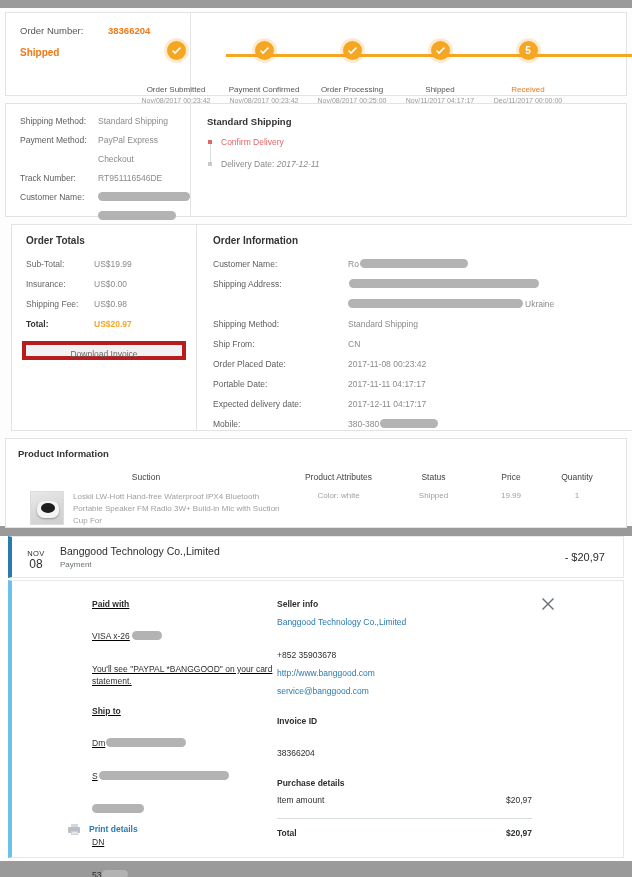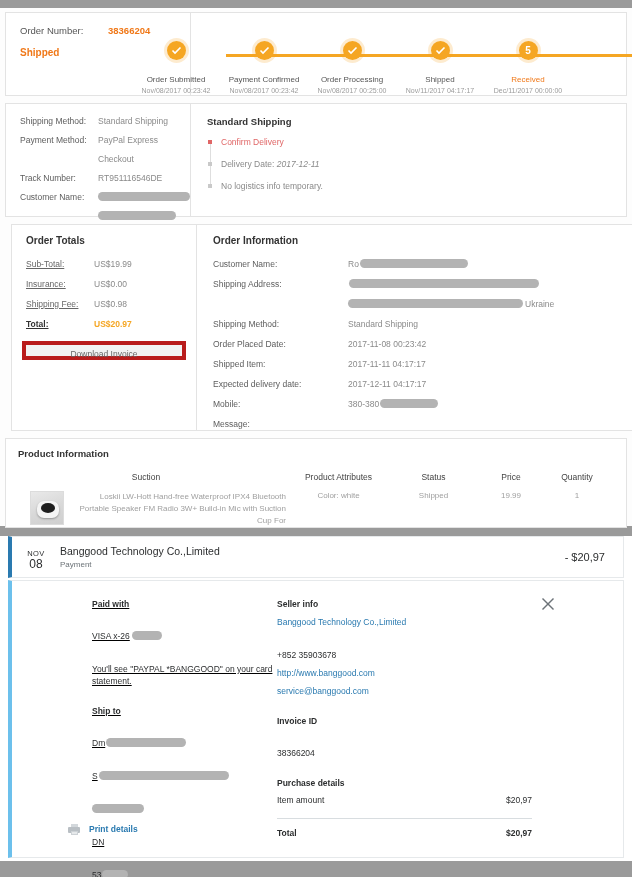--- a/index.html
+++ b/index.html
@@ -34,21 +34,21 @@
   .step {
     position: absolute; top: 28px; text-align: center; width: 96px;
   }
   .step .dot {
     width: 19px; height: 19px; border-radius: 50%; background: #f5a623;
     margin: 0 auto; position: relative;
     box-shadow: 0 0 0 3px rgba(245,166,35,0.22);
     color: #fff; font-size: 10px; line-height: 19px; font-weight: bold;
   }
   .step .dot svg { position: absolute; left: 4px; top: 4px; }
-  .step .nm { font-size: 8px; color: #555; margin-top: 15px; white-space: nowrap; }
+  .step .nm { font-size: 8px; color: #555; margin-top: 25px; white-space: nowrap; }
   .step .dt { font-size: 7px; color: #9b9b9b; margin-top: 3px; white-space: nowrap; }
   .step.last .nm { color: #f07818; }
 
   
   .row2 { position: absolute; left: 5px; top: 95px; width: 622px; height: 114px; display: flex; }
   .r2-left { width: 186px; border: 1px solid #e3e3e3; background: #fff; padding: 12px 0 0 14px; }
   .r2-right { flex: 1; border: 1px solid #e3e3e3; border-left: none; background: #fff; padding: 12px 0 0 16px; }
 
   .kv { display: flex; font-size: 8.5px; color: #666; margin-bottom: 8px; line-height: 11px; }
   .kv .k { width: 78px; color: #5d5d5d; flex-shrink: 0; }
@@ -69,42 +69,42 @@
 
   
   .row3 { position: absolute; left: 11px; top: 216px; width: 622px; height: 207px; display: flex; }
   .r3-left { width: 186px; border: 1px solid #e3e3e3; background: #fff; padding: 10px 0 0 0; }
   .r3-right { flex: 1; border: 1px solid #e3e3e3; border-left: none; background: #fff; padding: 10px 0 0 16px; }
 
   .sec-title { font-size: 10px; color: #333; font-weight: bold; padding-left: 14px; margin-bottom: 13px; }
   .r3-right .sec-title { padding-left: 0; }
 
   .tot-kv { display: flex; font-size: 8.5px; margin-bottom: 10px; padding-left: 14px; }
-  .tot-kv .k { width: 68px; color: #666; text-decoration: underline; }
+  .tot-kv .k { width: 68px; color: #666; }
   .tot-kv .v { color: #8a8a8a; }
   .tot-kv.grand .k { color: #333; font-weight: bold; }
   .tot-kv.grand .v { color: #f5a623; font-weight: bold; }
 
   .dl-invoice {
     margin: 12px 10px 0 10px; height: 19px; line-height: 19px; text-align: center;
     background: #f2f2f2; border: 4px solid #b91c1c; font-size: 8.5px; color: #666; cursor: pointer;
   }
 
   .oi-kv { display: flex; font-size: 8.5px; margin-bottom: 9px; line-height: 11px; }
   .oi-kv .k { width: 135px; color: #5d5d5d; flex-shrink: 0; }
   .oi-kv .v { color: #8a8a8a; position: relative; text-align: center; }
 
   .redact { display: inline-block; background: #b3b3b3; border-radius: 6px; height: 9px; vertical-align: -1px; }
 
   
   .row4 { position: absolute; left: 5px; top: 430px; width: 622px; height: 90px; border: 1px solid #e3e3e3; background: #fff; padding-top: 9px; }
   .pi-title { font-size: 9.5px; color: #333; font-weight: bold; padding-left: 12px; }
   .pi-head { display: flex; margin-top: 13px; font-size: 8.5px; color: #444; }
   .pi-row { display: flex; margin-top: 9px; font-size: 8px; color: #a0a0a0; }
-  .c-prod { width: 280px; padding-left: 12px; text-align: right; }
+  .c-prod { width: 280px; padding-left: 12px; }
   .c-attr { width: 105px; text-align: center; }
   .c-stat { width: 85px; text-align: center; }
   .c-price { width: 70px; text-align: center; }
   .c-qty { width: 62px; text-align: center; }
   .pi-head .c-prod { text-align: center; padding-left: 0; }
 
   .prod-cell { display: flex; gap: 9px; padding-left: 12px; }
   .thumb {
     width: 34px; height: 34px; flex-shrink: 0;
     background: linear-gradient(160deg,#e9e9e9 0%, #d8d8d8 55%, #cfcfcf 100%);
@@ -259,21 +259,20 @@
               <div class="v"><span class="redact" style="width:78px"></span></div>
             </div>
           </div>
       </div>
       <div class="r2-right">
         <div class="ss-title">Standard Shipping</div>
         <div class="ss-list">
           <div id="ss-items-host">
               <div class="ss-item active">Confirm Delivery</div>
               <div class="ss-item">Delivery Date: <span class="ital">2017-12-11</span></div>
-              <div class="ss-item">No logistics info temporary.</div>
             </div>
         </div>
       </div>
     </div>
 
     <div class="row3">
       <div class="r3-left">
         <div class="sec-title">Order Totals</div>
         <div id="totals-host">
             <div class="tot-kv">
@@ -308,25 +307,29 @@
             </div>
             <div class="oi-kv">
               <div class="k"></div>
               <div class="v"><span class="redact" style="width:175px"></span><span style="margin-left:2px">Ukraine</span></div>
             </div>
             <div class="oi-kv">
               <div class="k">Shipping Method:</div>
               <div class="v">Standard Shipping</div>
             </div>
             <div class="oi-kv">
+              <div class="k">Ship From:</div>
+              <div class="v">CN</div>
+            </div>
+            <div class="oi-kv">
               <div class="k">Order Placed Date:</div>
               <div class="v">2017-11-08 00:23:42</div>
             </div>
             <div class="oi-kv">
-              <div class="k">Shipped Item:</div>
+              <div class="k">Portable Date:</div>
               <div class="v">2017-11-11 04:17:17</div>
             </div>
             <div class="oi-kv">
               <div class="k">Expected delivery date:</div>
               <div class="v">2017-12-11 04:17:17</div>
             </div>
             <div class="oi-kv">
               <div class="k">Mobile:</div>
               <div class="v"><span>380-380</span><span class="redact" style="width:58px;margin-left:1px"></span></div>
             </div>

